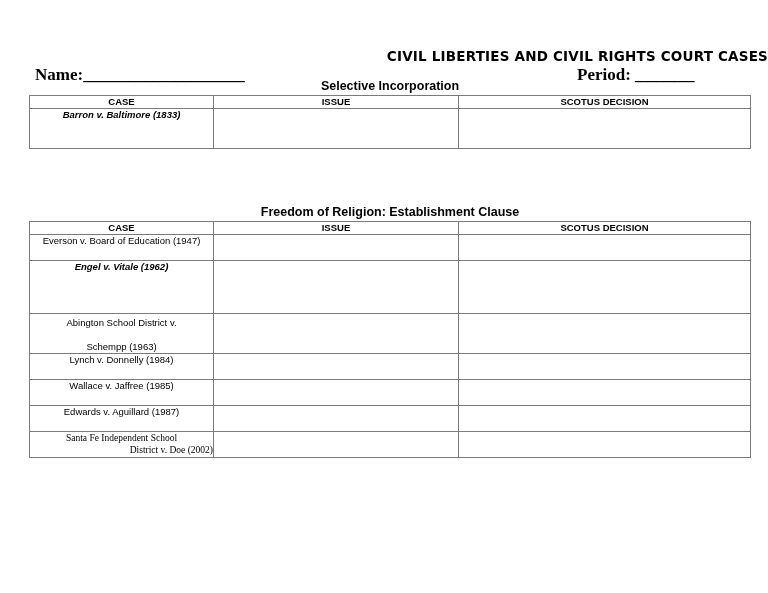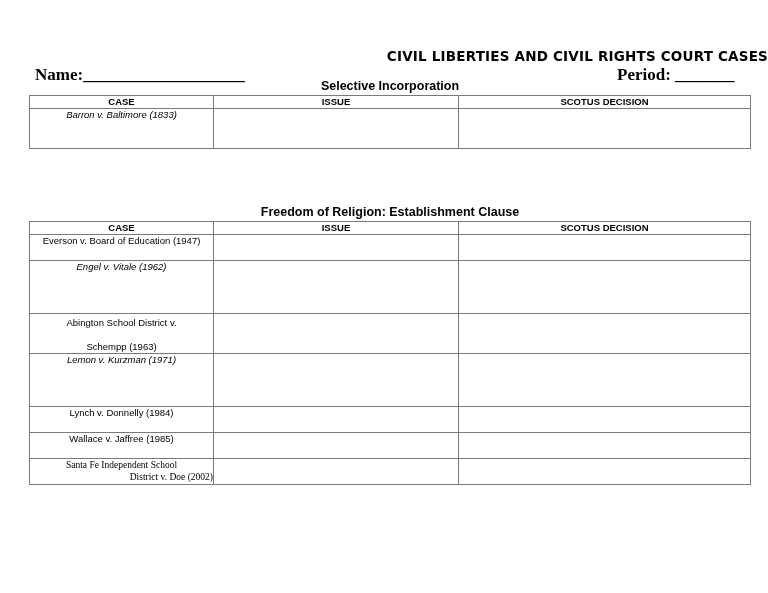--- a/index.html
+++ b/index.html
@@ -17,21 +17,21 @@
     .header-line {
       position: absolute;
       font-family: "Liberation Serif", serif;
       font-weight: bold;
       font-size: 17px;
       top: 20px;
       white-space: pre;
       margin-top: 45px;
     }
     #name-line { left: 35px; }
-    #period-line { left: 617px; }
+    #period-line { left: 577px; }
     .title {
       position: absolute;
       left: 0;
       width: 768px;
       top: 48px;
       text-align: right;
       font-family: "DejaVu Sans", sans-serif;
       font-weight: bold;
       font-size: 13.5px;
       letter-spacing: 0.2px;
@@ -61,21 +61,21 @@
       text-align: center;
       line-height: 12px;
     }
     table.cases th {
       font-weight: bold;
       height: 12px;
     }
     col.c1 { width: 184px; }
     col.c2 { width: 245px; }
     col.c3 { width: 292px; }
-    .bi { font-weight: normal; font-style: italic; }
+    .bi { font-weight: bold; font-style: italic; }
     .plain { font-weight: normal; font-style: normal; }
     .case-text { padding-top: 2px; display: block; }
   </style>
 </head>
 <body>
 
 <div id="name-line" class="header-line">Name:___________________</div>
 <div id="period-line" class="header-line">Period: _______</div>
 
 <div class="title">CIVIL LIBERTIES AND CIVIL RIGHTS COURT CASES</div>
@@ -127,32 +127,32 @@
     <td></td>
   </tr>
   <tr style="height:39px;">
     <td style="line-height:13px;text-align:center;">
       <span class="plain case-text">Abington School District v.</span>
       <span class="plain" style="display:block; margin-top:11px;">Schempp (1963)</span>
     </td>
     <td></td>
     <td></td>
   </tr>
-  <tr style="height:53px;">
-    <td><span class="bi">Lemon v. Kurzman (1971)</span></td>
-    <td></td>
-    <td></td>
-  </tr>
   <tr style="height:26px;">
     <td><span class="plain">Lynch v. Donnelly (1984)</span></td>
     <td></td>
     <td></td>
   </tr>
   <tr style="height:26px;">
     <td><span class="plain">Wallace v. Jaffree (1985)</span></td>
+    <td></td>
+    <td></td>
+  </tr>
+  <tr style="height:26px;">
+    <td><span class="plain">Edwards v. Aguillard (1987)</span></td>
     <td></td>
     <td></td>
   </tr>
   <tr style="height:26px;font-family:Liberation Serif, serif;">
     <td style="line-height:12px;">
       <span class="plain" style="display:block;">Santa Fe Independent School</span>
       <span class="plain" style="display:block;text-align:right;">District v. Doe (2002)</span>
     </td>
     <td></td>
     <td></td>

